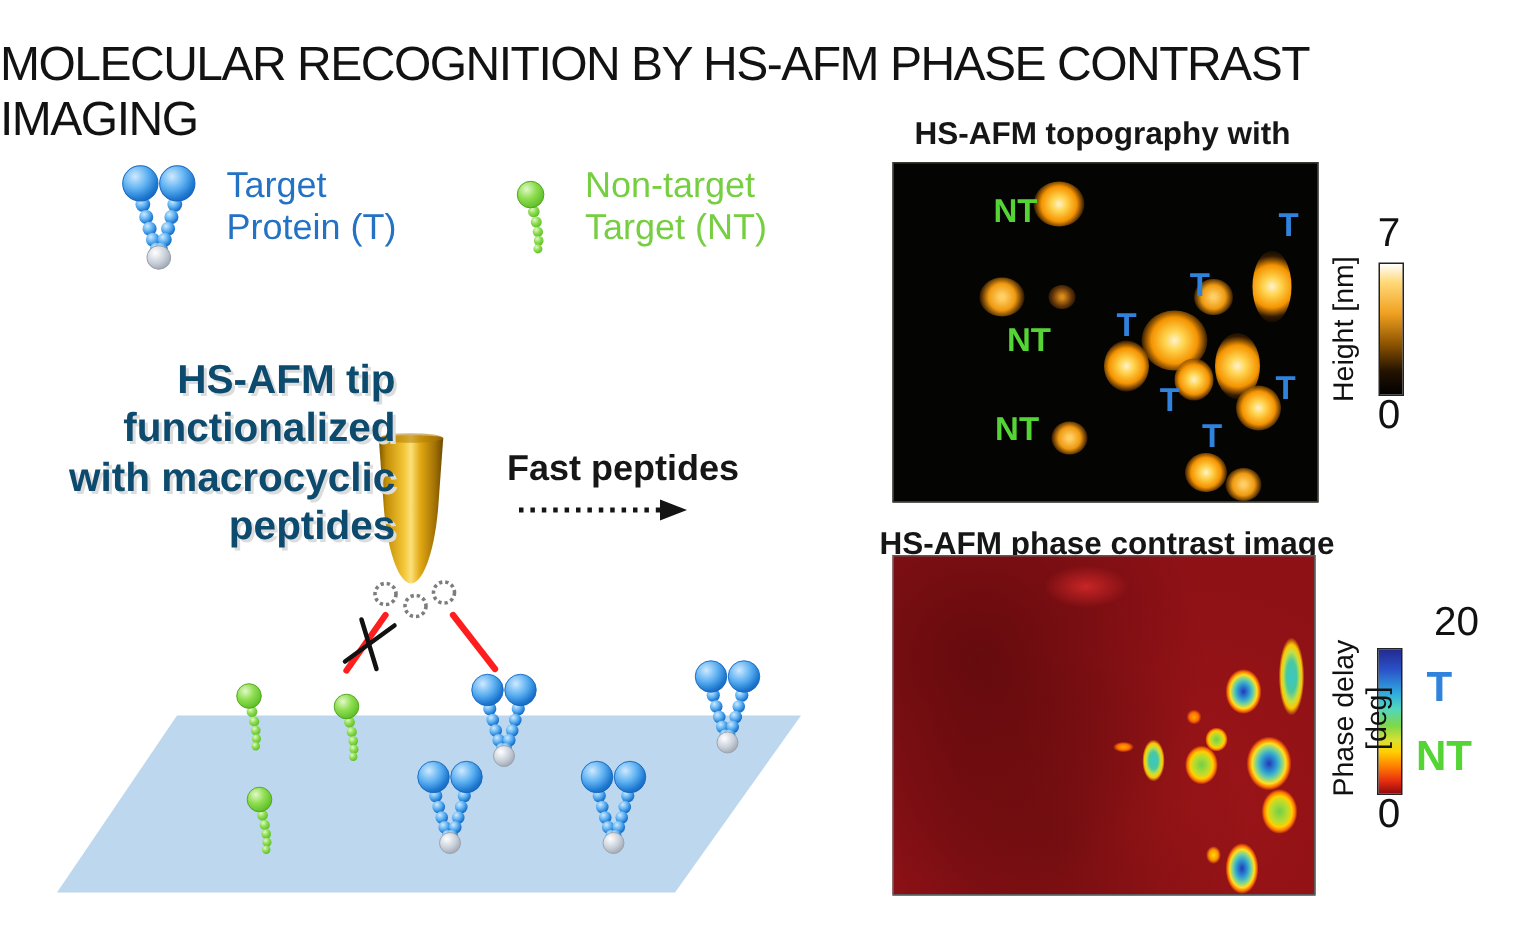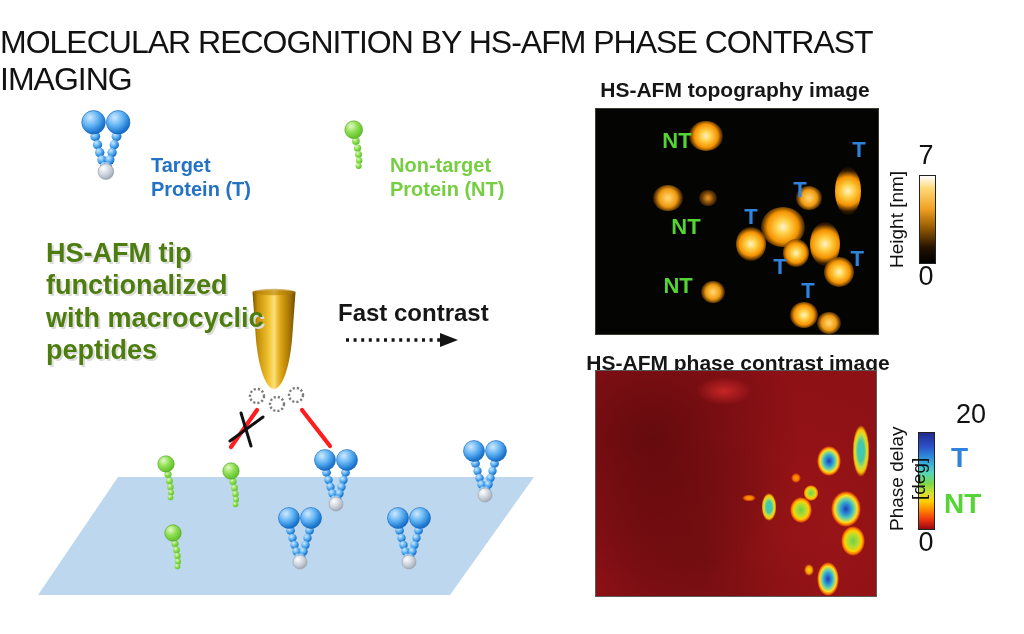--- a/index.html
+++ b/index.html
@@ -4,25 +4,25 @@
 <style>
   html,body{margin:0;padding:0;background:#fff;}
   .canvas{position:relative;width:1024px;height:634px;background:#ffffff;
           font-family:"Liberation Sans",sans-serif;overflow:hidden;}
   .abs{position:absolute;}
 
   .main-title{left:0;top:24px;width:944px;text-align:left;
               font-size:32px;letter-spacing:-1px;color:#121212;font-weight:400;}
 
   
-  .legend-label{white-space:pre-line;font-weight:700;font-size:20px;line-height:1.18;margin-top:44px;}
+  .legend-label{white-space:pre-line;font-weight:400;font-size:24px;line-height:1.18;}
   .legend-label.t{left:151px;top:110px;color:#2472C4;}
   .legend-label.nt{left:390px;top:110px;color:#76CE41;}
   .tip-caption{left:46px;top:237px;white-space:pre-line;font-weight:700;font-size:27px;
-               line-height:1.2;color:#4d7c0f;text-shadow:2px 2px 0 #dcdcdc;}
+               line-height:1.2;color:#0c4a6e;text-shadow:2px 2px 0 #dcdcdc;text-align:right;}
   .fast-label{left:338px;top:299px;font-weight:700;font-size:24px;color:#161616;}
 
   
   .scene{left:0;top:0;pointer-events:none;}
 
   
   .sec-title{text-align:center;font-weight:700;font-size:21px;color:#161616;}
   .topo-title{left:585px;top:78px;width:300px;}
   .phase-title{left:578px;top:341px;width:320px;margin-top:10px;}
 
@@ -154,28 +154,28 @@
 
     <g>
       <line x1="346" y1="340" x2="440" y2="340" stroke="#141414" stroke-width="3.4" stroke-dasharray="3 4.6"></line>
       <polygon points="440,333 458,340 440,347" fill="#141414"></polygon>
     </g>
   </svg>
 
   <div class="abs legend-label t">Target
 Protein (T)</div>
   <div class="abs legend-label nt">Non-target
-Protein (NT)</div>
+Target (NT)</div>
   <div class="abs tip-caption">HS-AFM tip
 functionalized
 with macrocyclic
 peptides</div>
-  <div class="abs fast-label">Fast contrast</div>
-
-  <div class="abs sec-title topo-title">HS-AFM topography image</div>
+  <div class="abs fast-label">Fast peptides</div>
+
+  <div class="abs sec-title topo-title">HS-AFM topography with</div>
 
   <div class="abs afm-box topo-box">
     <div class="blob b-bright" style="left:39%;top:12%;width:34px;height:30px;"></div>
     <div class="blob b-bright" style="left:89.4%;top:36.4%;width:26px;height:48px;"></div>
     <div class="blob b-med" style="left:25.5%;top:39.6%;width:30px;height:26px;"></div>
     <div class="blob b-dim" style="left:39.7%;top:39.6%;width:18px;height:16px;"></div>
     <div class="blob b-med" style="left:75.5%;top:39.6%;width:26px;height:24px;"></div>
     <div class="blob b-bright" style="left:66.3%;top:52.4%;width:44px;height:40px;"></div>
     <div class="blob b-bright" style="left:55%;top:60%;width:30px;height:34px;"></div>
     <div class="blob b-bright" style="left:70.9%;top:64%;width:26px;height:28px;"></div>

